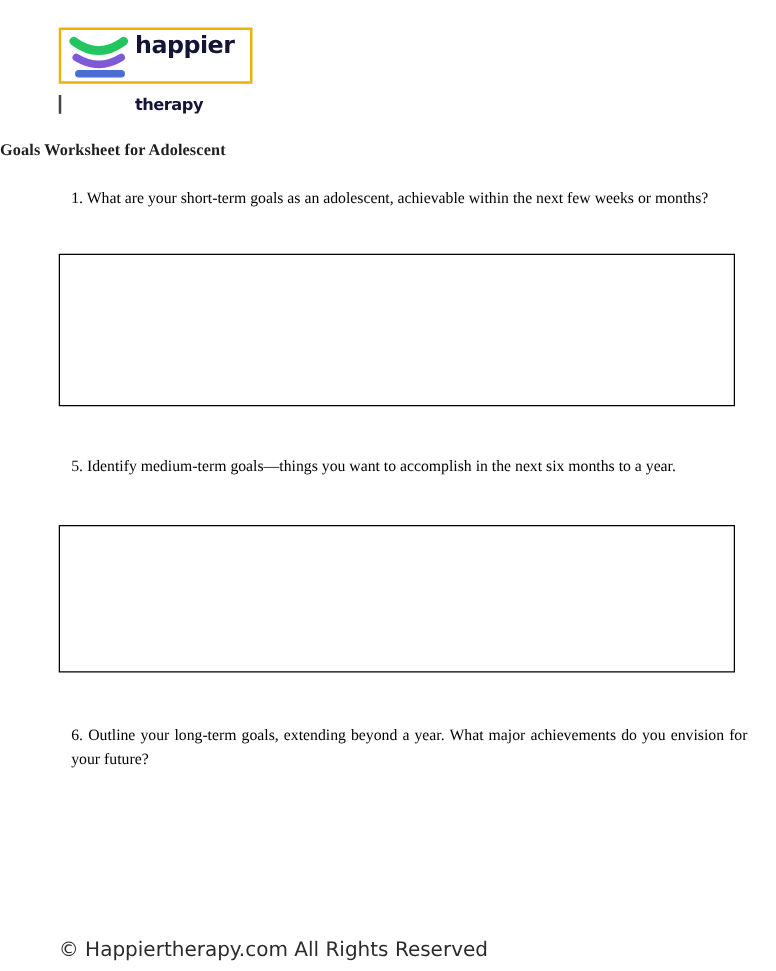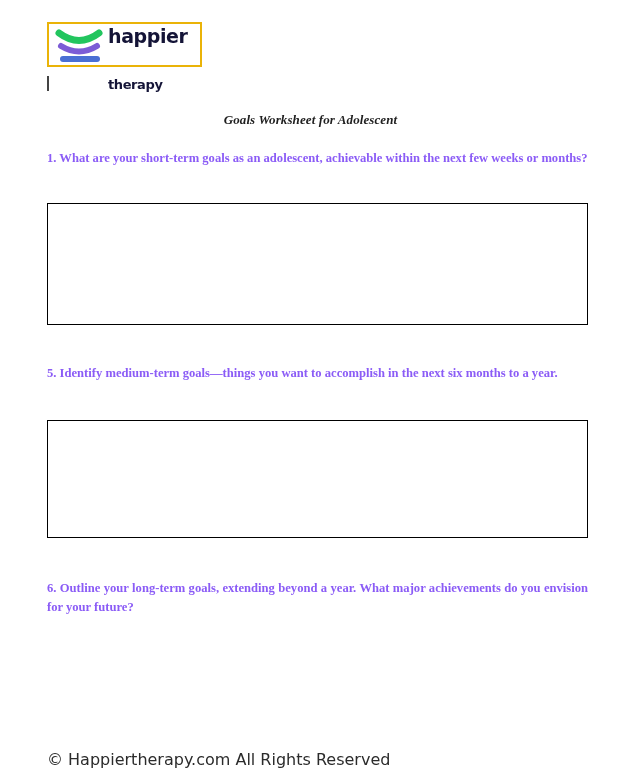--- a/index.html
+++ b/index.html
@@ -74,36 +74,34 @@
     height: 15px;
     background: #444444;
   }
 
   
   .doc-title {
     position: absolute;
     left: 0;
     top: 112px;
     width: 621px;
-    text-align: center;
     font-size: 13px;
     font-weight: bold;
     color: #1f1f1f;
     letter-spacing: 0.1px;
-    font-style: italic;
   }
 
   
   .question {
     position: absolute;
-    left: 47px;
+    left: 57px;
     width: 541px;
     font-size: 12.6px;
-    font-weight: bold;
-    color: #8b5cf6;
+    font-weight: normal;
+    color: #000000;
     line-height: 19px;
   }
   .q1 { top: 149px; }
   .q2 { top: 364px; }
   .q3 { top: 579px; text-align: justify; }
 
   
   .answer-box {
     position: absolute;
     left: 47px;

